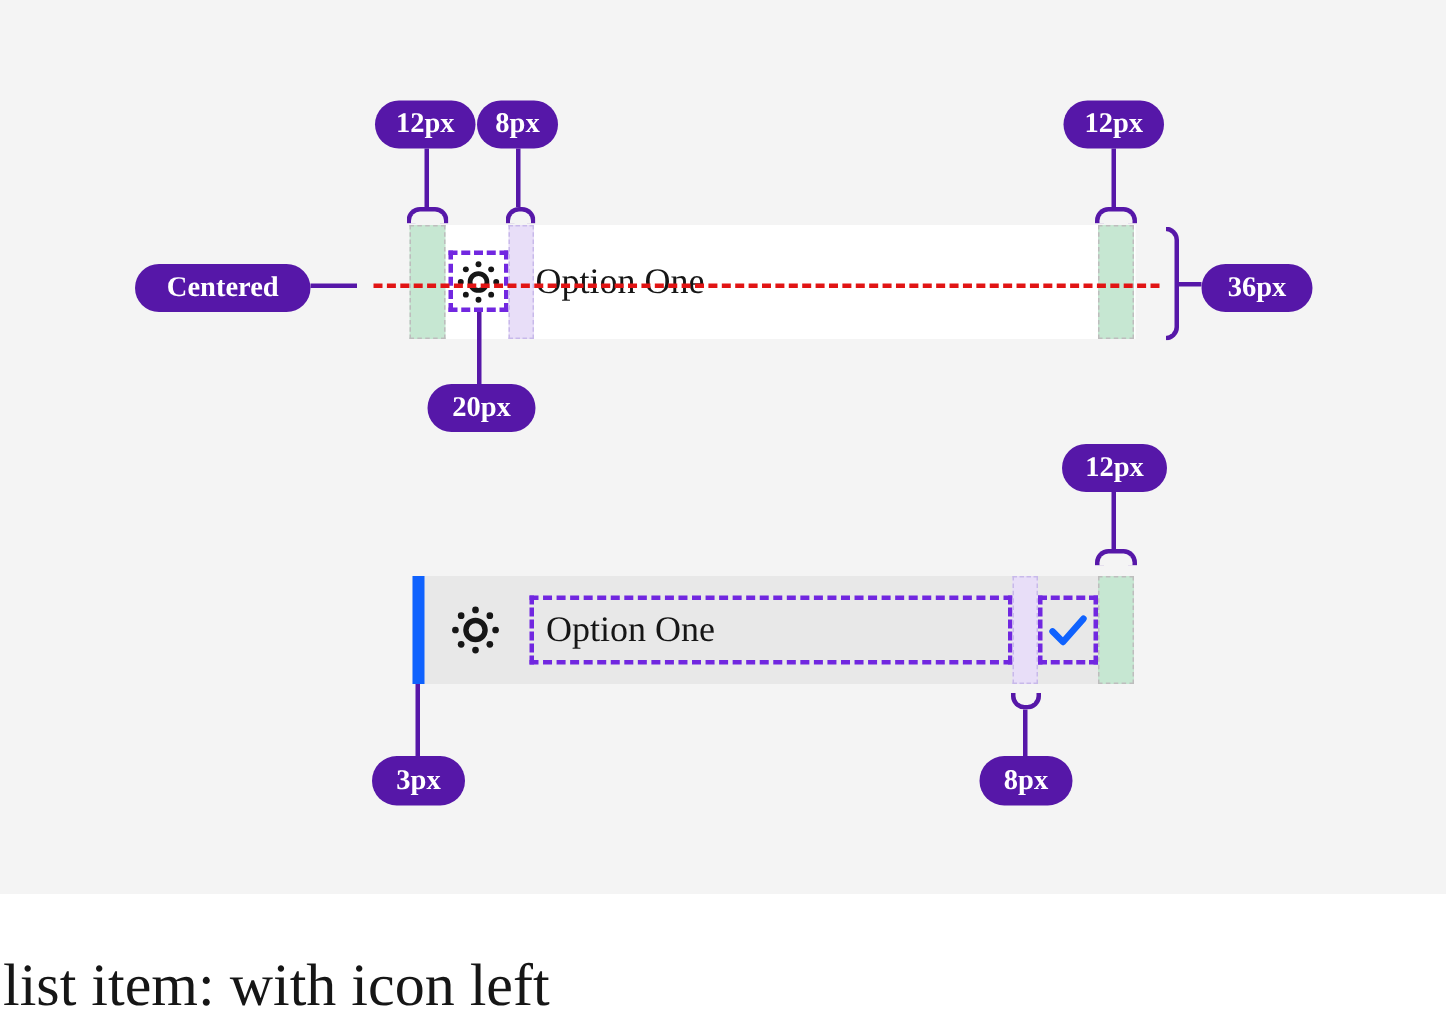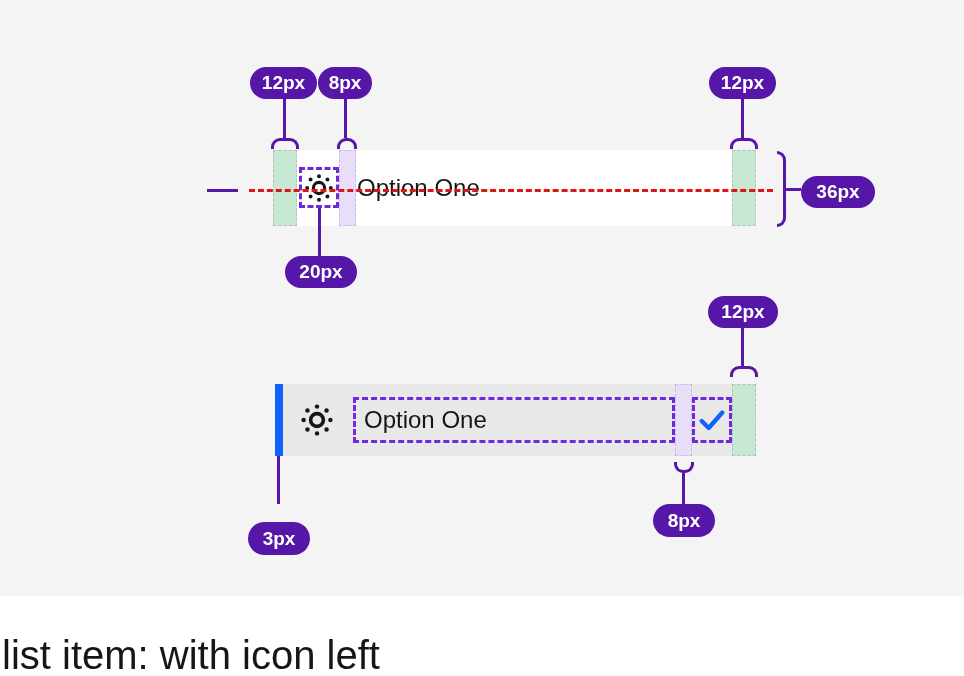--- a/index.html
+++ b/index.html
@@ -8,21 +8,21 @@
     --green:#c6e7d2;
     --lavender:#e8def8;
     --blue:#0f62fe;
     --red:#e11414;
     --ink:#161616;
   }
   *{margin:0;padding:0;box-sizing:border-box;}
   body{font-family:"Liberation Sans",sans-serif;background:#fff;}
   .stage{position:relative;width:964px;height:676px;background:#fff;overflow:hidden;}
   .canvas{position:absolute;left:0;top:0;width:964px;height:596px;background:#f4f4f4;}
-  .abs{position:absolute;}
+  .abs{position:absolute;font-family:Liberation Serif, serif;}
 
   
   .row-top{left:273px;top:150px;width:484px;height:76px;background:#fff;}
   .row-bottom{left:275px;top:384px;width:481px;height:72px;background:#e8e8e8;}
 
   
   .bar-green{background:var(--green);border:1px dashed #bdbdbd;}
   .bar-lav{background:var(--lavender);border:1px dashed #c8b9ea;}
 
   
@@ -71,20 +71,21 @@
           </svg>
         </span>
       </div>
       <div class="abs bar-lav" style="left:66px;top:0;width:17px;height:76px;"></div>
       <div class="abs item-label" style="left:84px;top:0;height:76px;line-height:76px;">Option One</div>
       <div class="abs bar-green" style="left:459px;top:0;width:24px;height:76px;"></div>
     </div>
 
     <div class="abs red-line" style="left:249px;top:189px;width:524px;"></div>
 
+    <div class="abs pill" style="left:90px;top:176px;width:117px;height:32px;">Centered</div>
     <div class="abs hline" style="left:207px;top:189px;width:31px;"></div>
 
     <div class="abs pill" style="left:250px;top:67px;width:67px;height:32px;">12px</div>
     <div class="abs stem" style="left:283px;top:99px;height:39px;"></div>
     <div class="abs cap-down" style="left:271px;top:138px;width:28px;"></div>
 
     <div class="abs pill" style="left:318px;top:67px;width:54px;height:32px;">8px</div>
     <div class="abs stem" style="left:344px;top:99px;height:39px;"></div>
     <div class="abs cap-down" style="left:337px;top:138px;width:20px;"></div>
 
@@ -126,21 +127,21 @@
         </span>
       </div>
       <div class="abs bar-green" style="left:457px;top:0;width:24px;height:72px;"></div>
     </div>
 
     <div class="abs pill" style="left:708px;top:296px;width:70px;height:32px;">12px</div>
     <div class="abs stem" style="left:741px;top:328px;height:38px;"></div>
     <div class="abs cap-down" style="left:730px;top:366px;width:28px;"></div>
 
     <div class="abs stem" style="left:277px;top:456px;height:48px;"></div>
-    <div class="abs pill" style="left:248px;top:504px;width:62px;height:33px;margin-top:18px;">3px</div>
+    <div class="abs pill" style="left:248px;top:504px;width:62px;height:33px;">3px</div>
 
     <div class="abs cap-up" style="left:674px;top:462px;width:20px;"></div>
     <div class="abs stem" style="left:682px;top:473px;height:31px;"></div>
     <div class="abs pill" style="left:653px;top:504px;width:62px;height:33px;">8px</div>
 
   </div>
 
   <div class="abs caption">list item: with icon left</div>
 </div>
 

